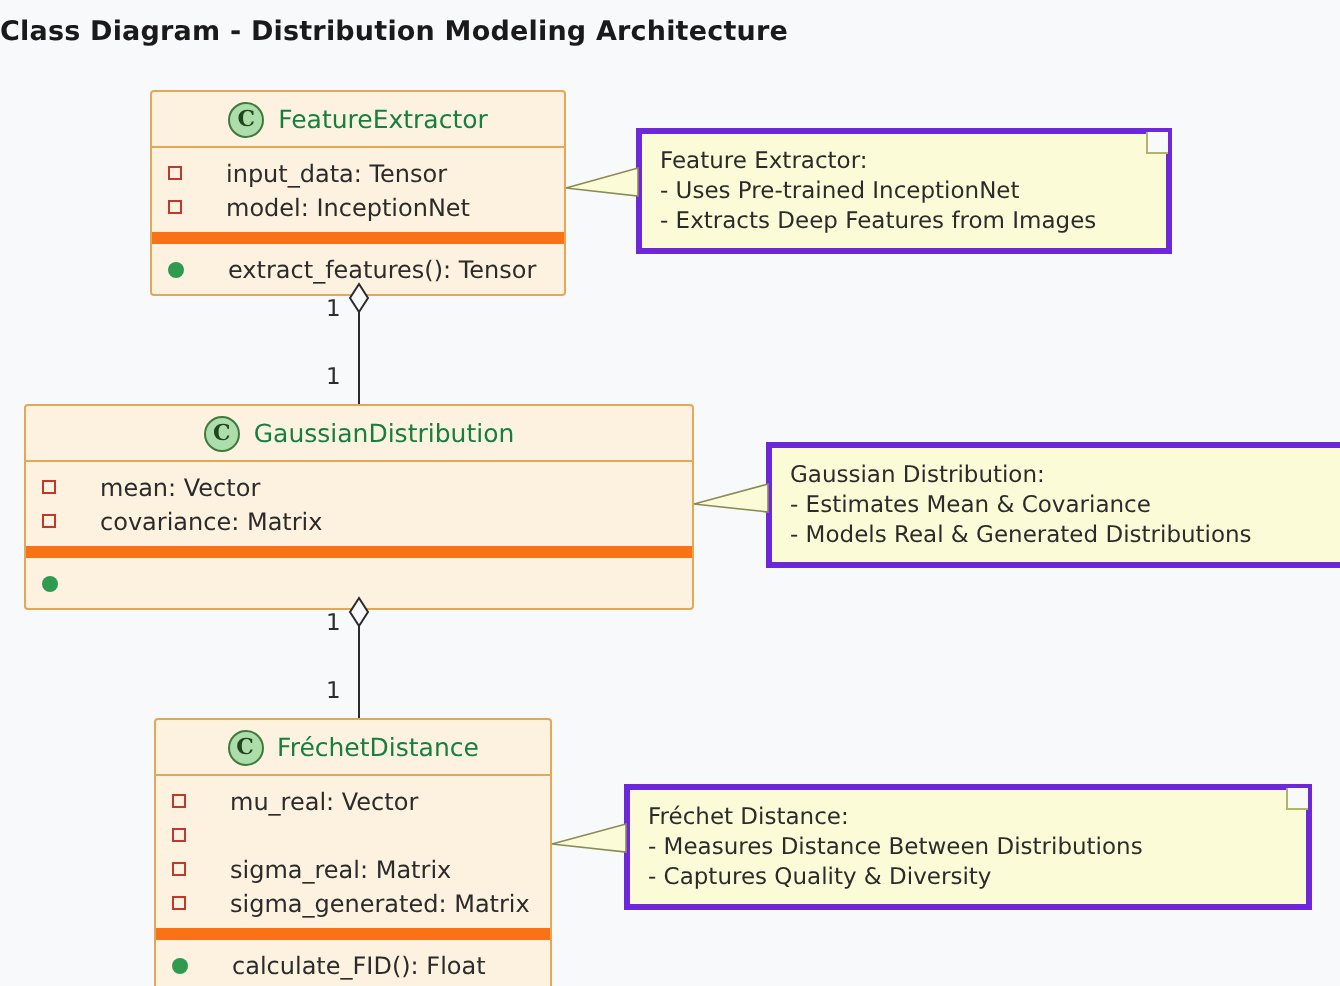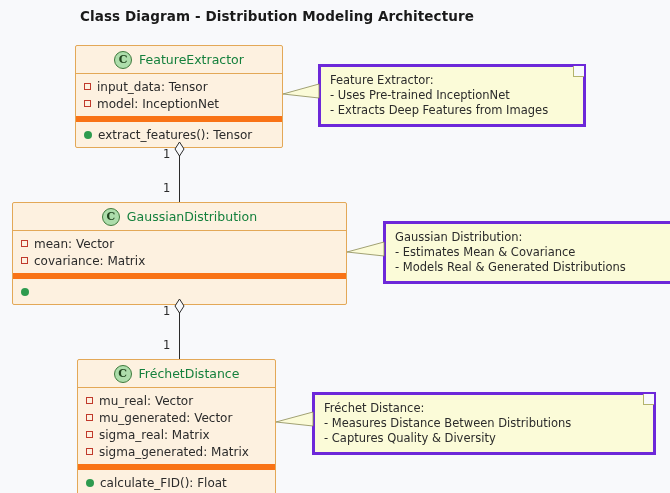--- a/index.html
+++ b/index.html
@@ -8,21 +8,20 @@
     background:#f8f9fb;
     font-family:"DejaVu Sans","Liberation Sans",sans-serif;
     position:relative;overflow:hidden;
     -webkit-font-smoothing:antialiased;
   }
   #canvas{position:absolute;inset:0;}
 
   
   .diagram-title{
     position:absolute;top:8px;left:0;width:554px;
-    text-align:center;
     font-size:13.5px;font-weight:bold;color:#1a1a1a;
     letter-spacing:0.1px;
   }
 
   
   .uml-class{
     position:absolute;
     background:#fdf1e0;
     border:1px solid #e3a857;
     border-radius:2px;
@@ -52,21 +51,21 @@
     font-size:12.5px;color:#15803d;white-space:nowrap;
   }
   .class-section{
     padding:4px 0 4px 0;
     box-sizing:border-box;
   }
   .class-section + .class-section{
     border-top:6px solid #f97316;
   }
   .member{
-    display:flex;align-items:center;gap:6px;
+    display:flex;align-items:center;gap:22px;
     padding:0 8px;
     height:17px;
     font-size:12px;color:#2b2b2b;
     white-space:nowrap;
   }
   .vis-private{
     width:7px;height:7px;flex:0 0 7px;
     border:1.4px solid #c0392b;
     background:transparent;
     box-sizing:border-box;
@@ -222,21 +221,20 @@
       <span class="class-icon">C</span>
       <span class="class-name">FréchetDistance</span>
     </div>
     <div class="class-section">
       <div class="member">
         <span class="vis-private"></span>
         <span>mu_real: Vector</span>
       </div>
       <div class="member">
         <span class="vis-private"></span>
-        <span>mu_generated: Vector</span>
       </div>
       <div class="member">
         <span class="vis-private"></span>
         <span>sigma_real: Matrix</span>
       </div>
       <div class="member">
         <span class="vis-private"></span>
         <span>sigma_generated: Matrix</span>
       </div>
     </div>

